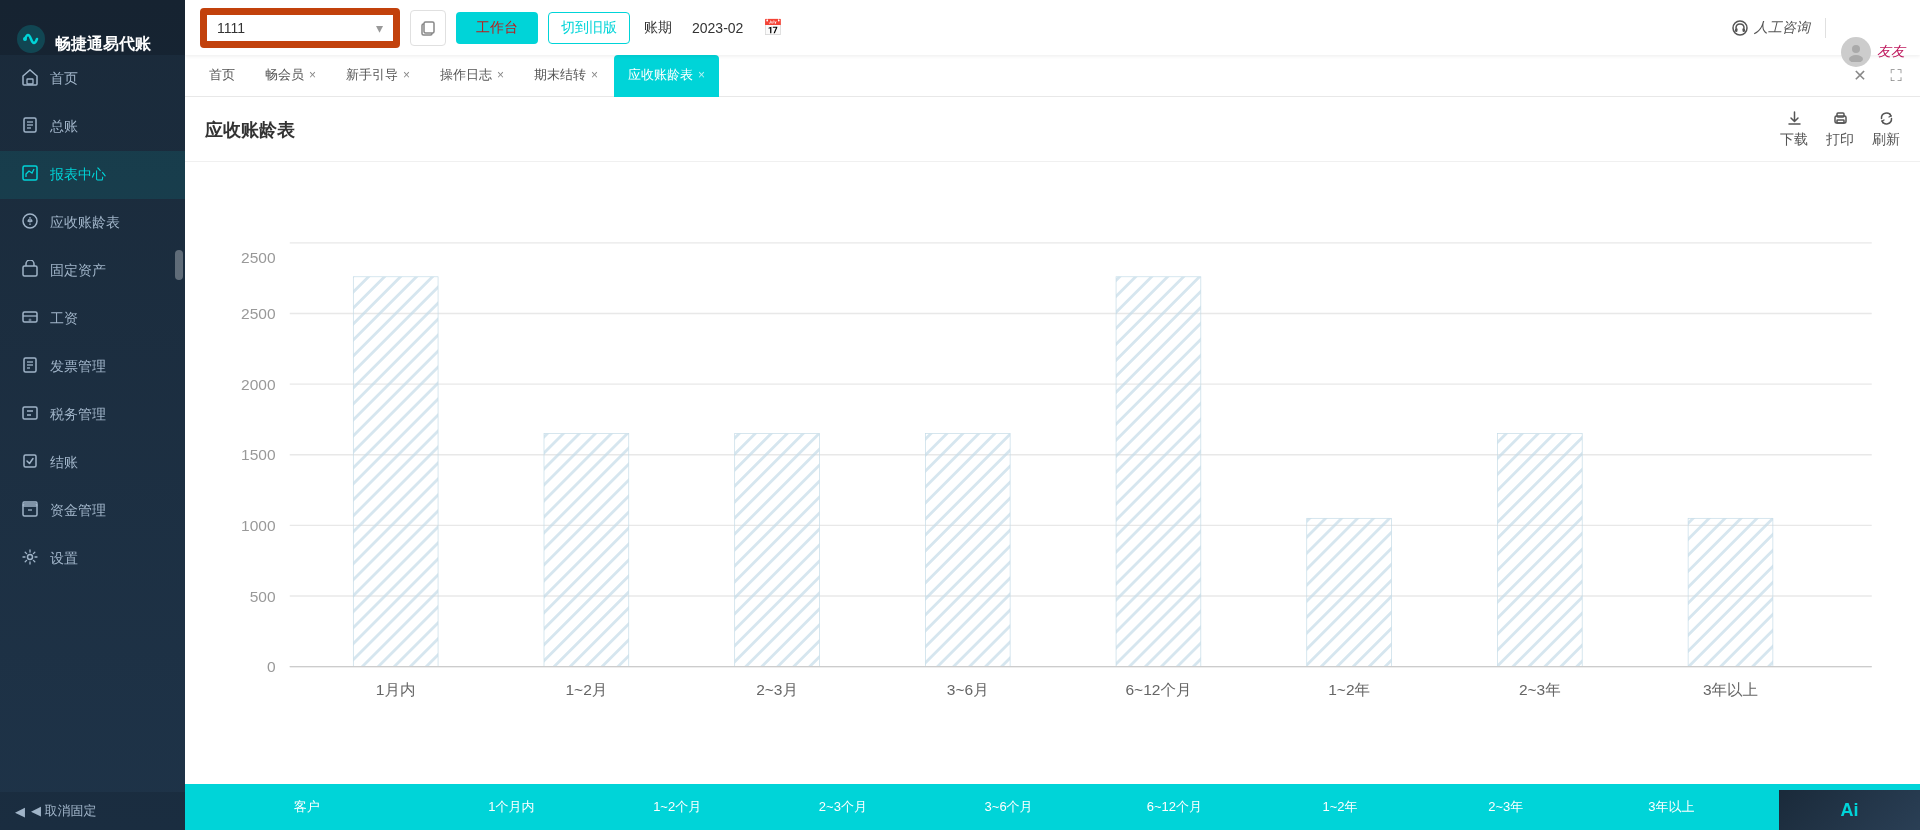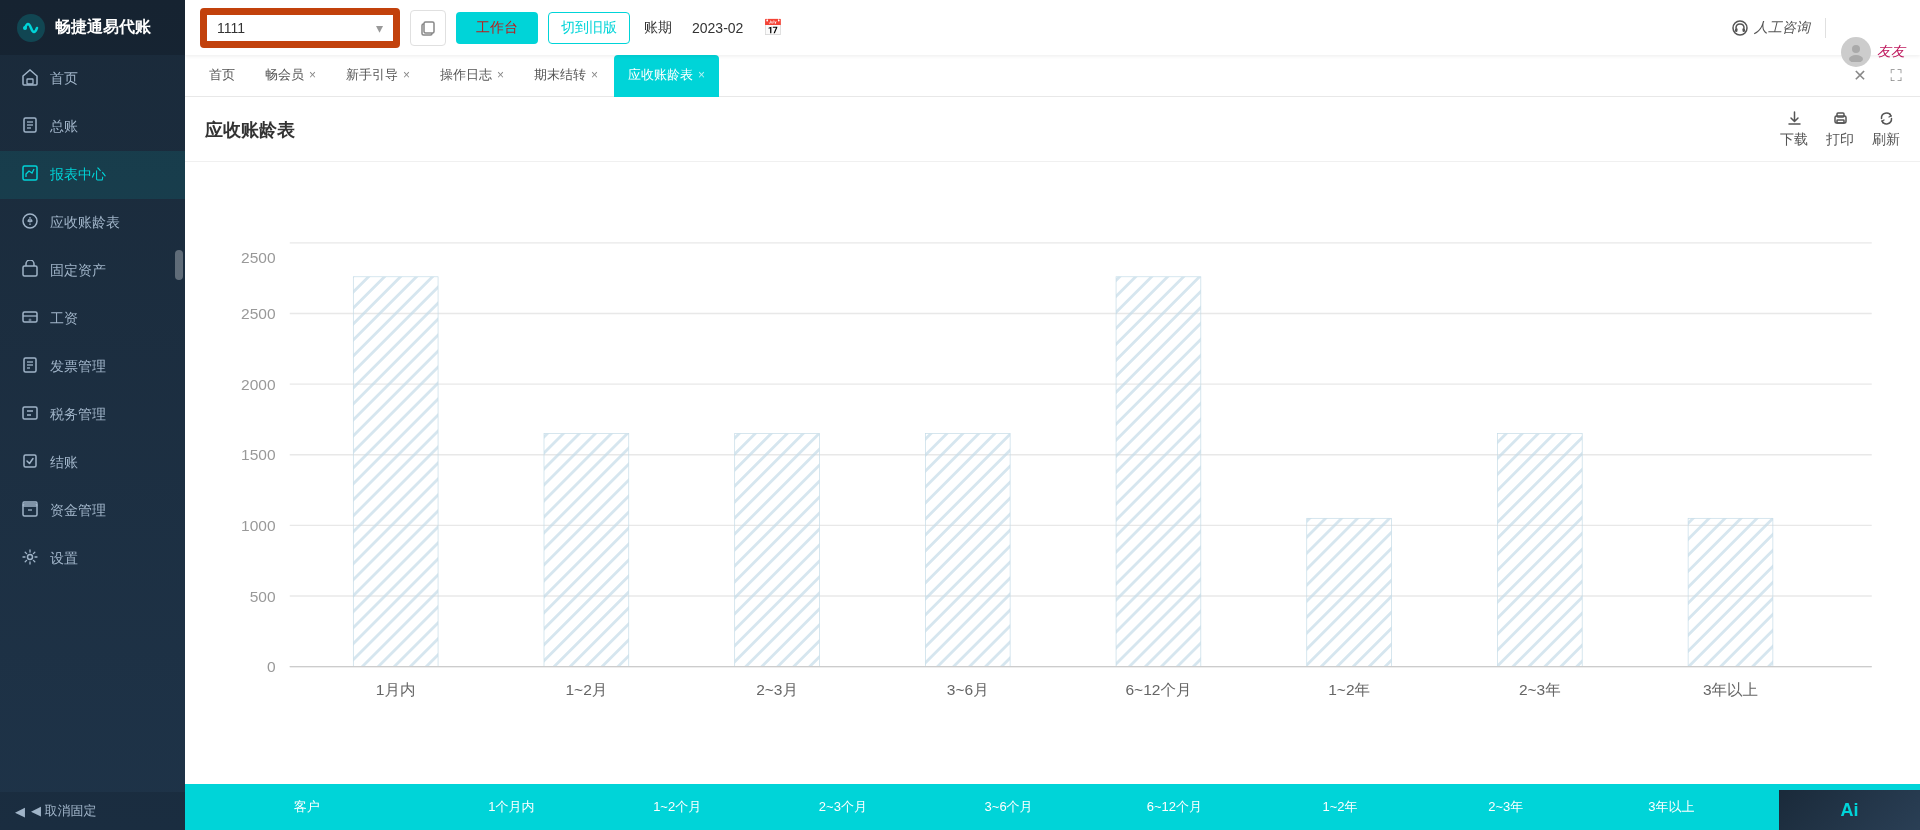--- a/index.html
+++ b/index.html
@@ -12,21 +12,21 @@
       background: linear-gradient(180deg, #1a2a3a 0%, #1e3348 100%);
       display: flex;
       flex-direction: column;
       color: #fff;
       height: 830px;
       position: relative;
     }
     .sidebar-logo {
       height: 55px;
       display: flex;
-      align-items: center;
+      align-items: flex-end;
       padding: 0 15px;
       background: rgba(0,0,0,0.15);
       font-size: 16px;
       font-weight: bold;
       color: #fff;
       gap: 8px;
     }
     .logo-icon {
       width: 32px;
       height: 32px;

